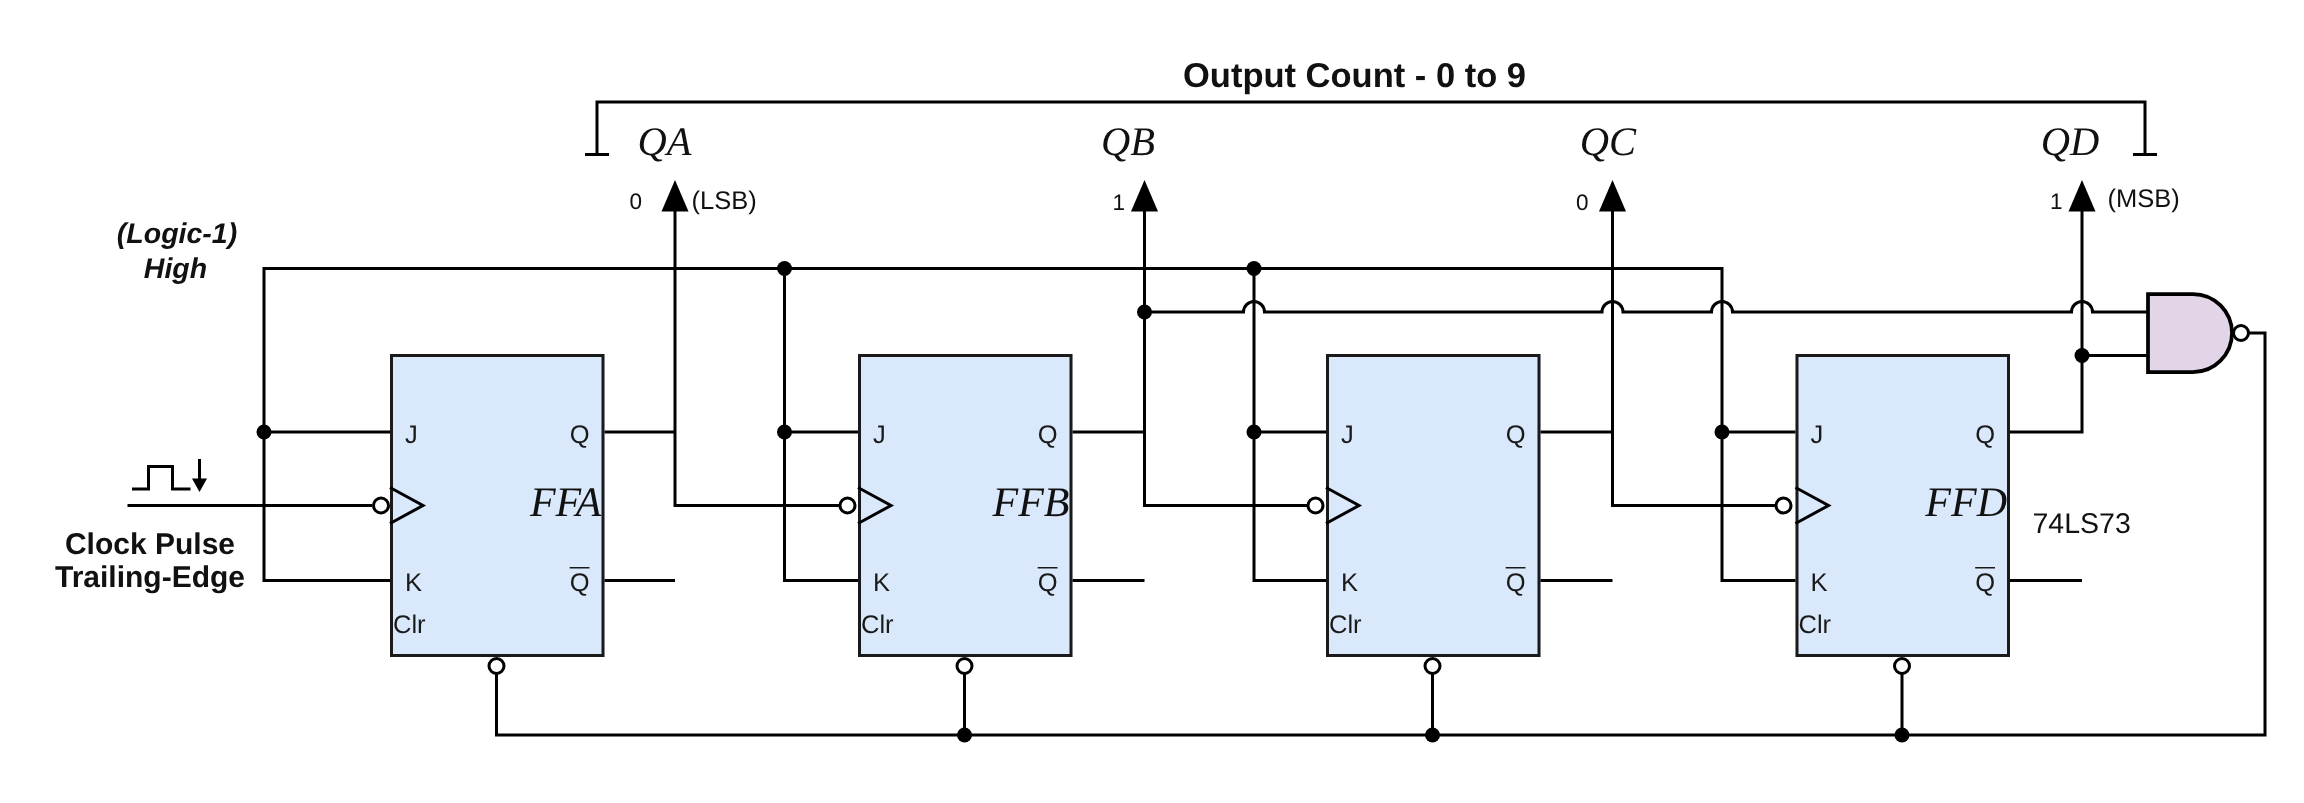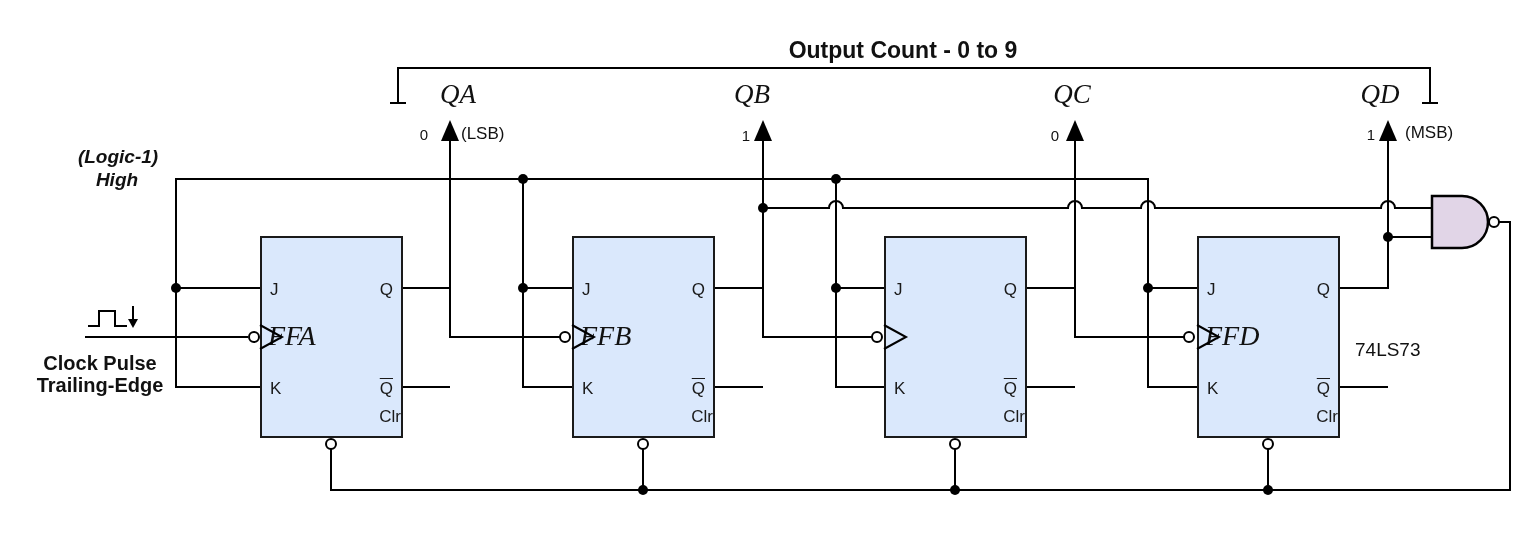--- a/index.html
+++ b/index.html
@@ -21,23 +21,23 @@
 
   .ff{
     position:absolute;top:236px;width:143px;height:202px;box-sizing:border-box;
     background:var(--flipflop-fill);border:2px solid #1a1a1a;z-index:1;
   }
   .pin{position:absolute;font-size:17px;color:#1a1a1a;line-height:18px;}
   .pin-j{left:8px;top:43px;}
   .pin-q{right:8px;top:43px;}
   .pin-k{left:8px;top:142px;}
   .pin-qbar{right:8px;top:142px;text-decoration:overline;}
-  .pin-clr{left:0;right:0;bottom:10px;text-align:right;}
+  .pin-clr{left:0;right:0;bottom:10px;text-align:left;}
   .ffname{
-    position:absolute;left:6px;right:0;top:82px;text-align:left;
+    position:absolute;left:6px;right:0;top:82px;text-align:right;
     font-family:"Liberation Serif",serif;font-style:italic;font-size:28px;color:#111;
   }
 
   .lbl{position:absolute;white-space:nowrap;z-index:3;}
   .title{font-weight:bold;font-size:23px;transform:translateX(-50%);text-align:center;}
   .qname{font-family:"Liberation Serif",serif;font-style:italic;font-size:27px;transform:translateX(-50%);}
   .bit{font-size:15px;transform:translateX(-100%);}
   .tag{font-size:17px;}
   .srclbl{font-weight:bold;font-size:20px;transform:translateX(-50%);}
   .logiclbl{font-weight:bold;font-style:italic;font-size:19px;transform:translateX(-50%);text-align:right;}
@@ -187,21 +187,21 @@
       <circle class="dot" cx="763" cy="208" r="5"></circle>
       <circle class="dot" cx="1388" cy="237" r="5"></circle>
       <circle class="dot" cx="643" cy="490" r="5"></circle>
       <circle class="dot" cx="955" cy="490" r="5"></circle>
       <circle class="dot" cx="1268" cy="490" r="5"></circle>
     </g>
   </svg>
 
   <div class="lbl title" style="left:903px;top:37px">Output Count - 0 to 9</div>
 
-  <div class="lbl qname" style="left:458px;top:79px">QA</div>
+  <div class="lbl qname" style="left:443px;top:79px">QA</div>
   <div class="lbl qname" style="left:752px;top:79px">QB</div>
   <div class="lbl qname" style="left:1072px;top:79px">QC</div>
   <div class="lbl qname" style="left:1380px;top:79px">QD</div>
 
   <div class="lbl bit" style="left:428px;top:126px">0</div>
   <div class="lbl bit" style="left:750px;top:127px">1</div>
   <div class="lbl bit" style="left:1059px;top:127px">0</div>
   <div class="lbl bit" style="left:1375px;top:126px">1</div>
 
   <div class="lbl tag" style="left:461px;top:124px">(LSB)</div>

